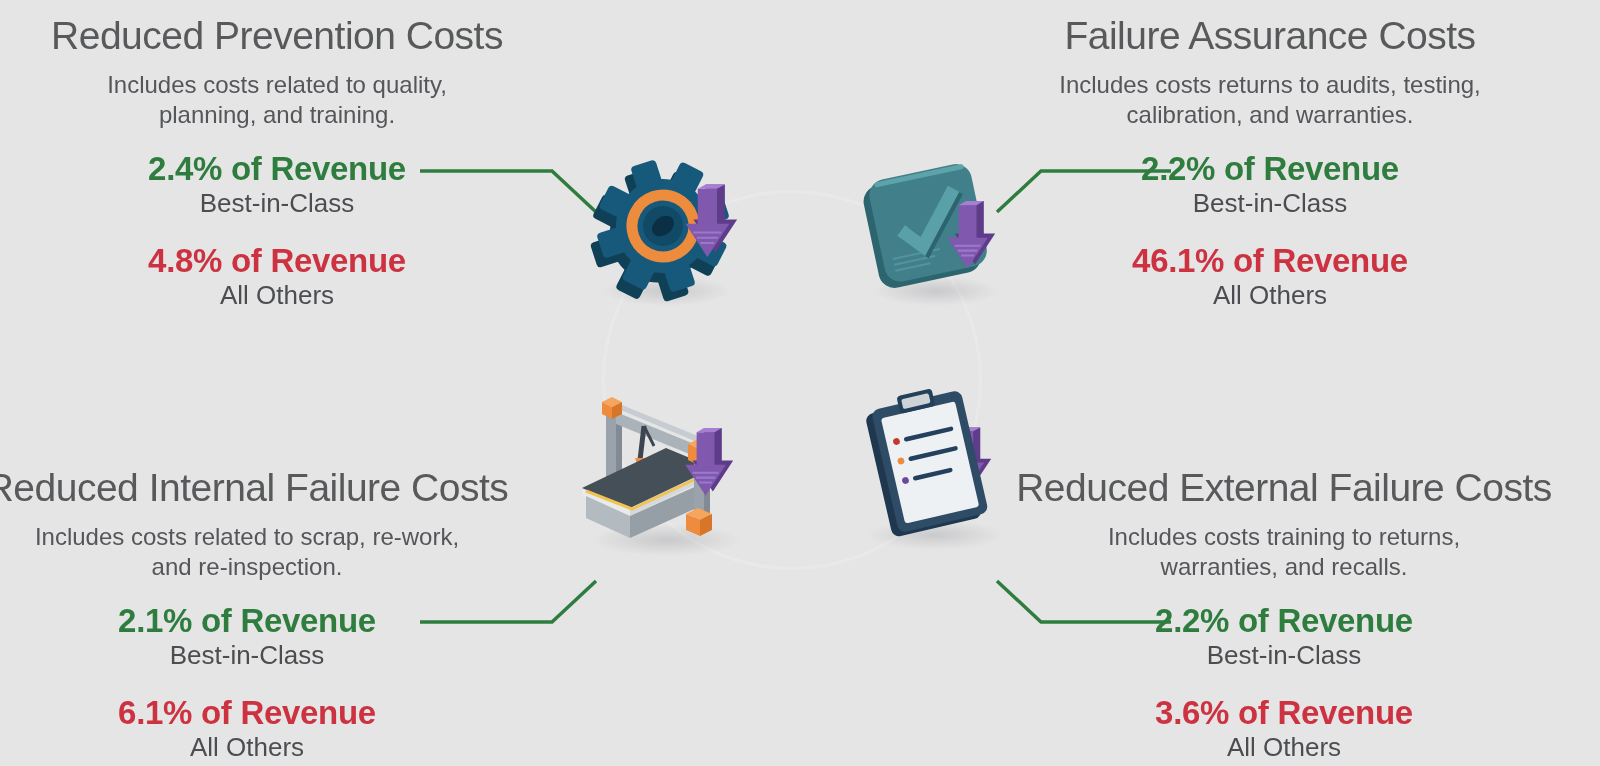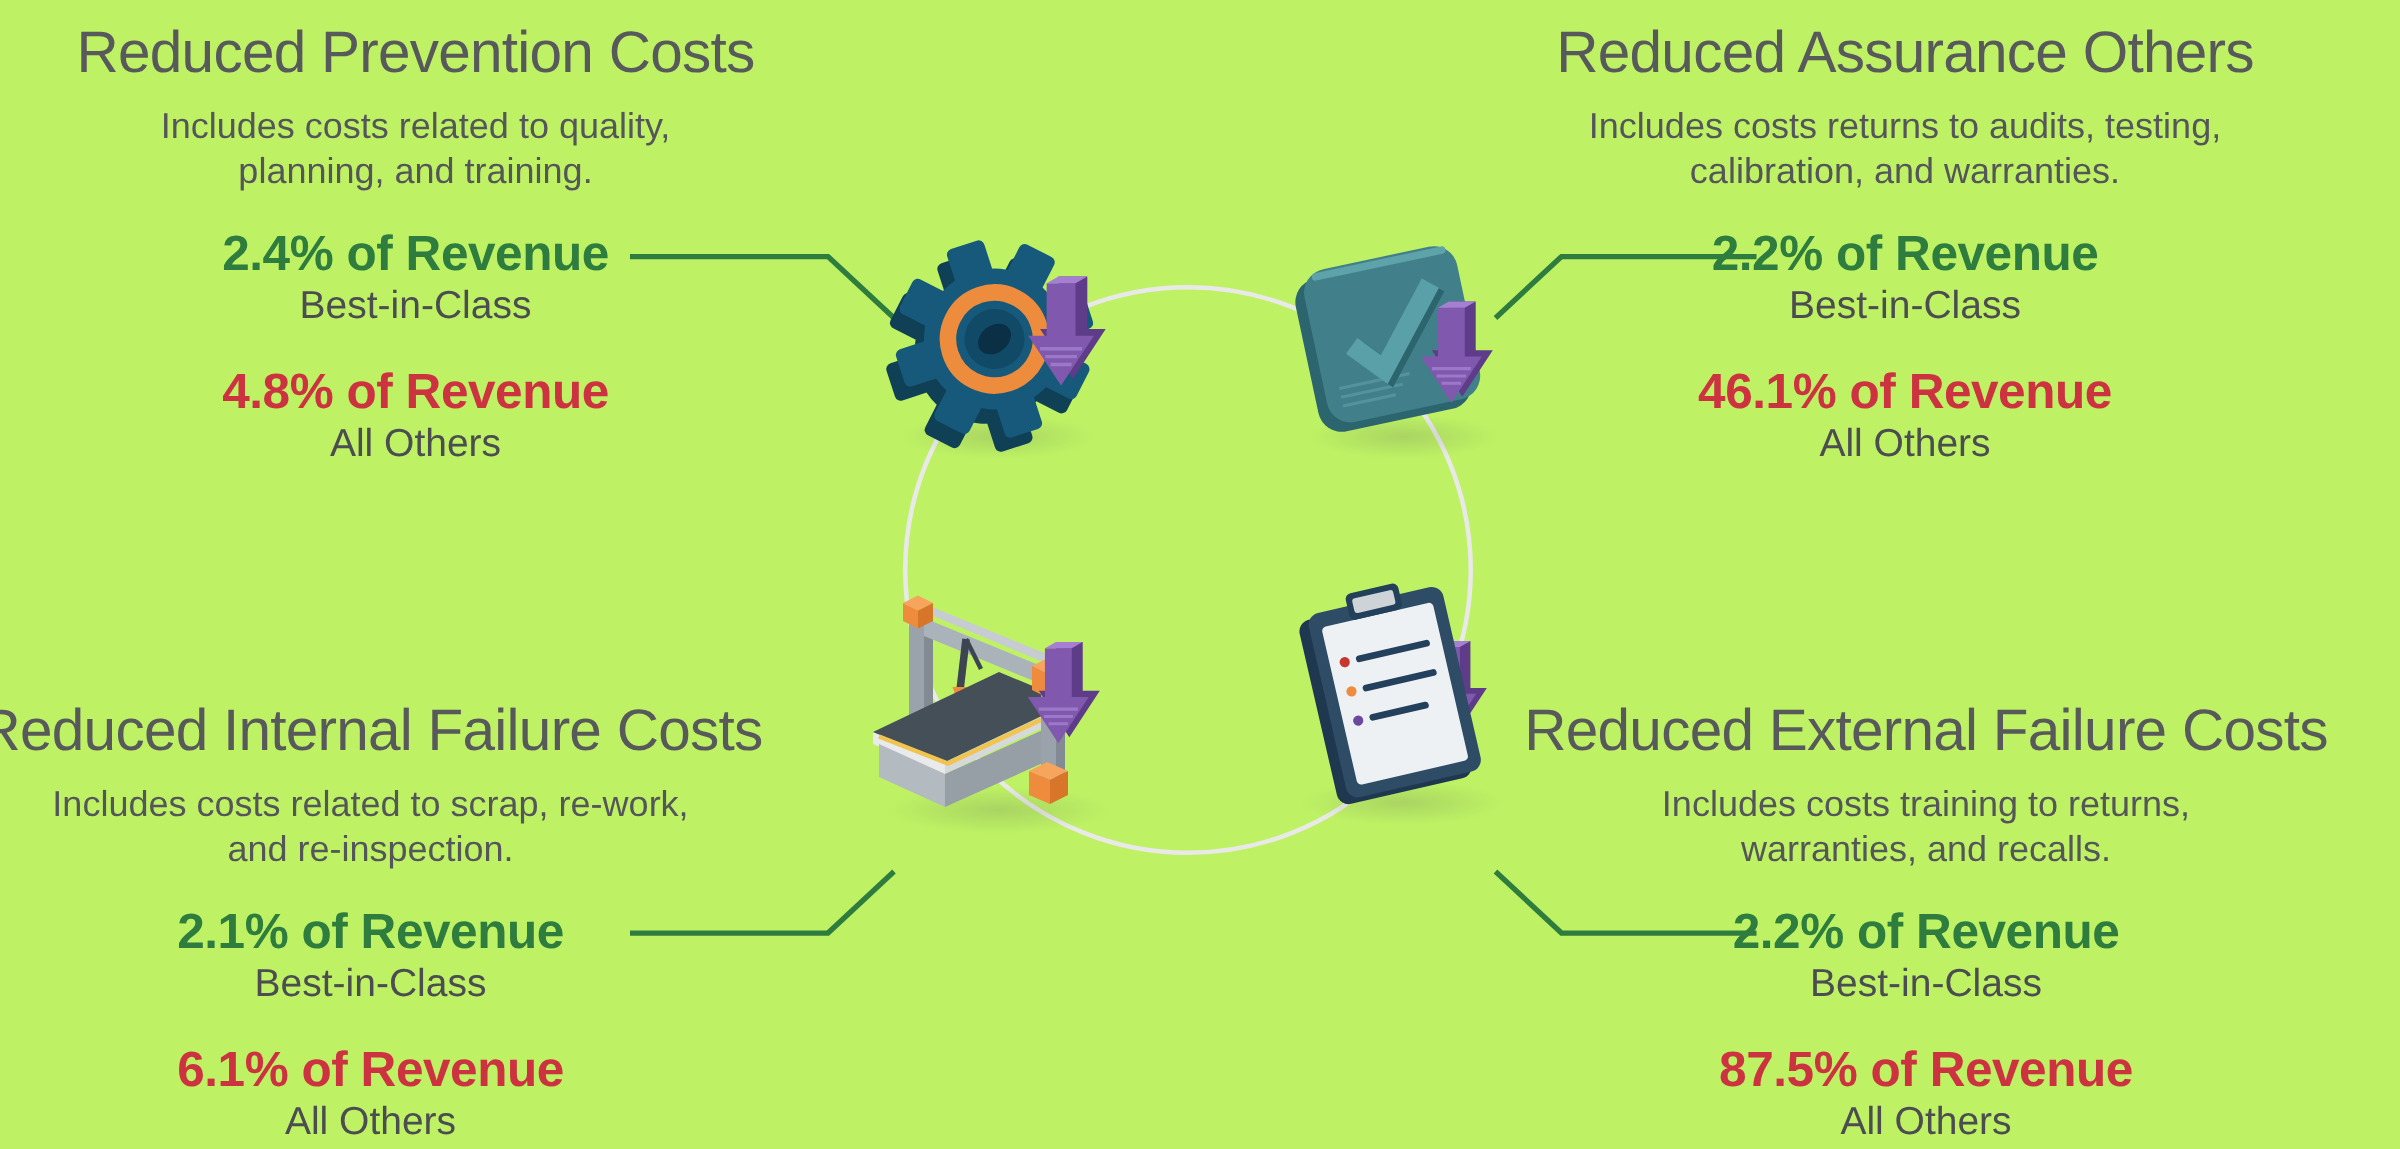--- a/index.html
+++ b/index.html
@@ -1,17 +1,17 @@
 <!DOCTYPE html>
 <html><head>
 <meta charset="utf-8">
 <style>
   html,body{margin:0;padding:0;background:#ffffff;}
   .canvas{
-    position:relative;width:1600px;height:766px;background:#bef264;overflow:hidden;
+    position:relative;width:1600px;height:766px;background:#e5e5e5;overflow:hidden;
     font-family:"Liberation Sans",sans-serif;
   }
   
   .quad{position:absolute;width:580px;text-align:center;}
   .q-title{
     font-size:39px;font-weight:300;letter-spacing:-0.5px;line-height:44px;
     color:#58595b;
   }
   .q-desc{margin-top:12px;font-size:24px;line-height:30px;color:#55565a;}
   .q-stat{font-size:33px;font-weight:700;line-height:38px;letter-spacing:-0.3px;}
@@ -167,21 +167,21 @@
       <span style="display:block">Includes costs related to quality,</span>
       <span style="display:block">planning, and training.</span>
     </div>
     <div class="q-stat best">2.4% of Revenue</div>
     <div class="q-stat-label">Best-in-Class</div>
     <div class="q-stat others">4.8% of Revenue</div>
     <div class="q-stat-label">All Others</div>
   </div>
 
   <div class="quad" id="quad-assurance">
-    <div class="q-title">Reduced Assurance Others</div>
+    <div class="q-title">Failure Assurance Costs</div>
     <div class="q-desc">
       <span style="display:block">Includes costs returns to audits, testing,</span>
       <span style="display:block">calibration, and warranties.</span>
     </div>
     <div class="q-stat best">2.2% of Revenue</div>
     <div class="q-stat-label">Best-in-Class</div>
     <div class="q-stat others">46.1% of Revenue</div>
     <div class="q-stat-label">All Others</div>
   </div>
 
@@ -198,17 +198,17 @@
   </div>
 
   <div class="quad" id="quad-external">
     <div class="q-title">Reduced External Failure Costs</div>
     <div class="q-desc">
       <span style="display:block">Includes costs training to returns,</span>
       <span style="display:block">warranties, and recalls.</span>
     </div>
     <div class="q-stat best">2.2% of Revenue</div>
     <div class="q-stat-label">Best-in-Class</div>
-    <div class="q-stat others">87.5% of Revenue</div>
+    <div class="q-stat others">3.6% of Revenue</div>
     <div class="q-stat-label">All Others</div>
   </div>
 
 </div>
 
 </body></html>

